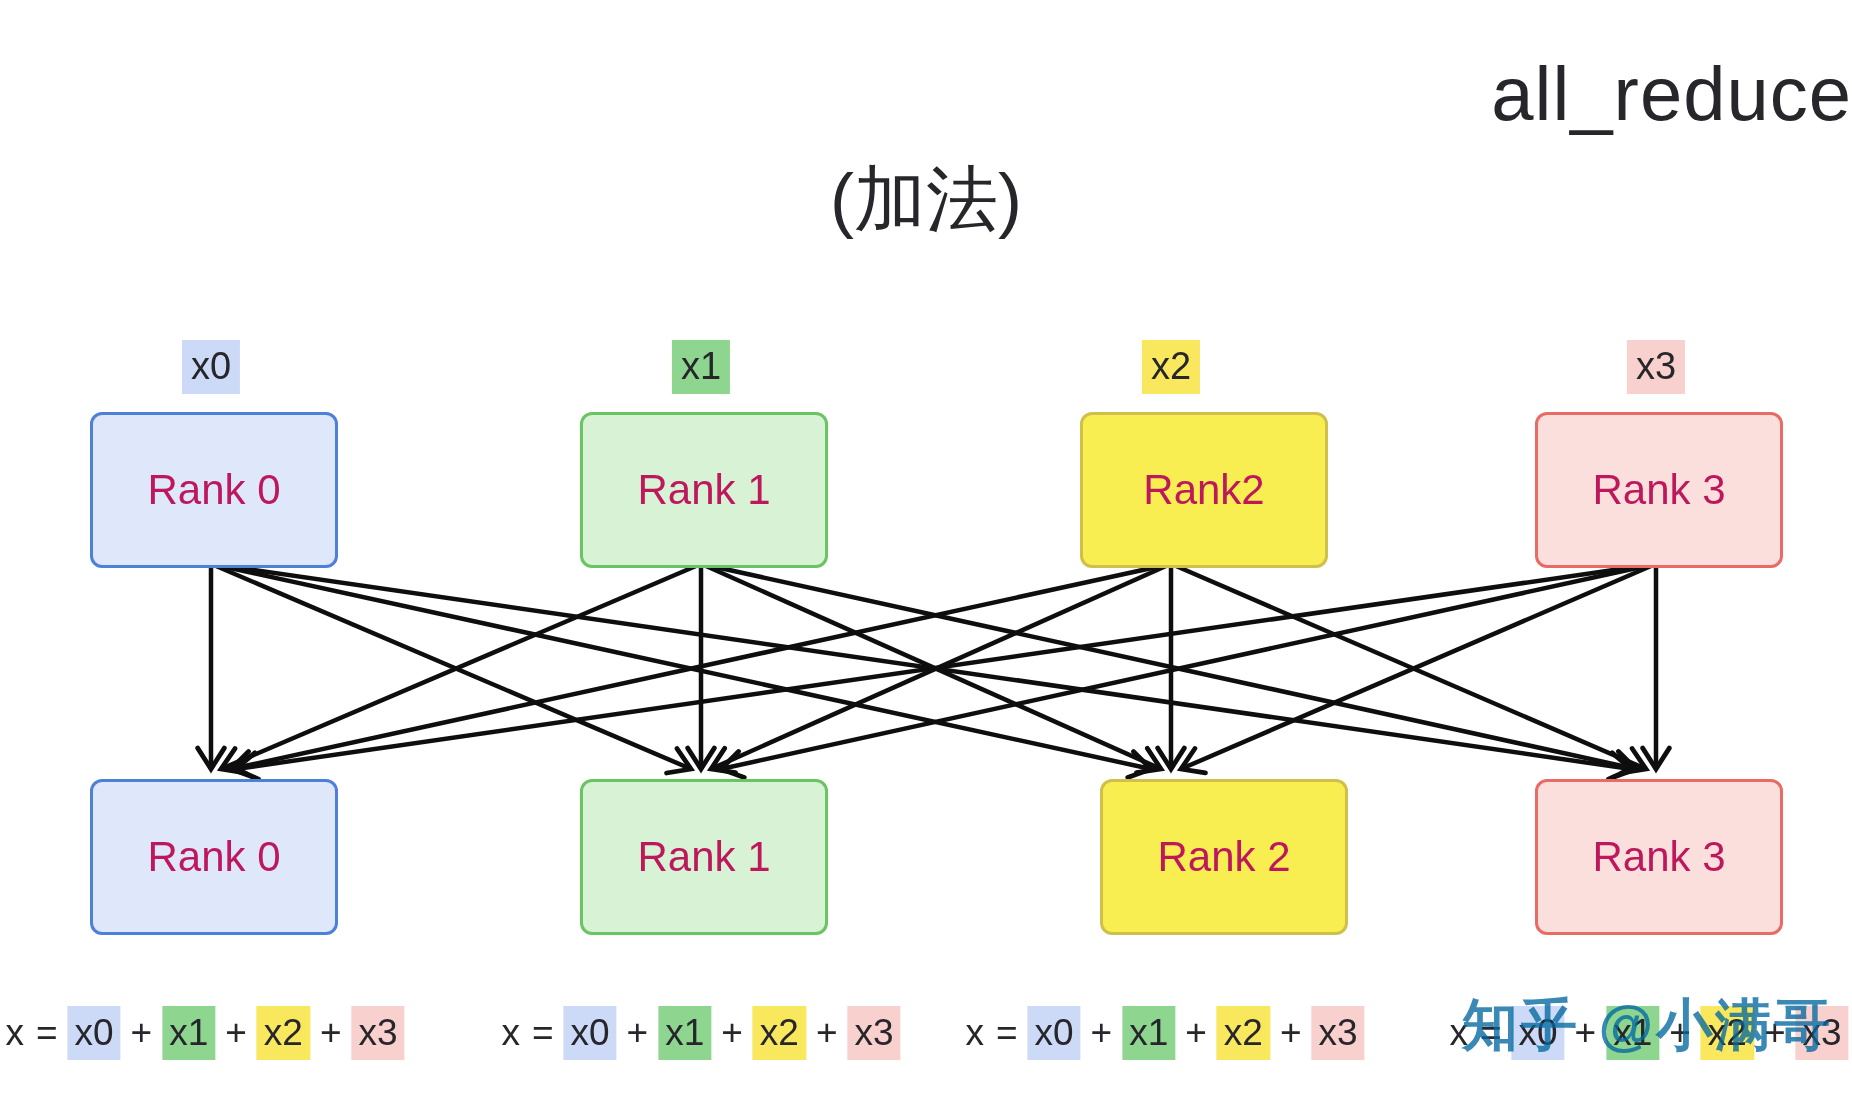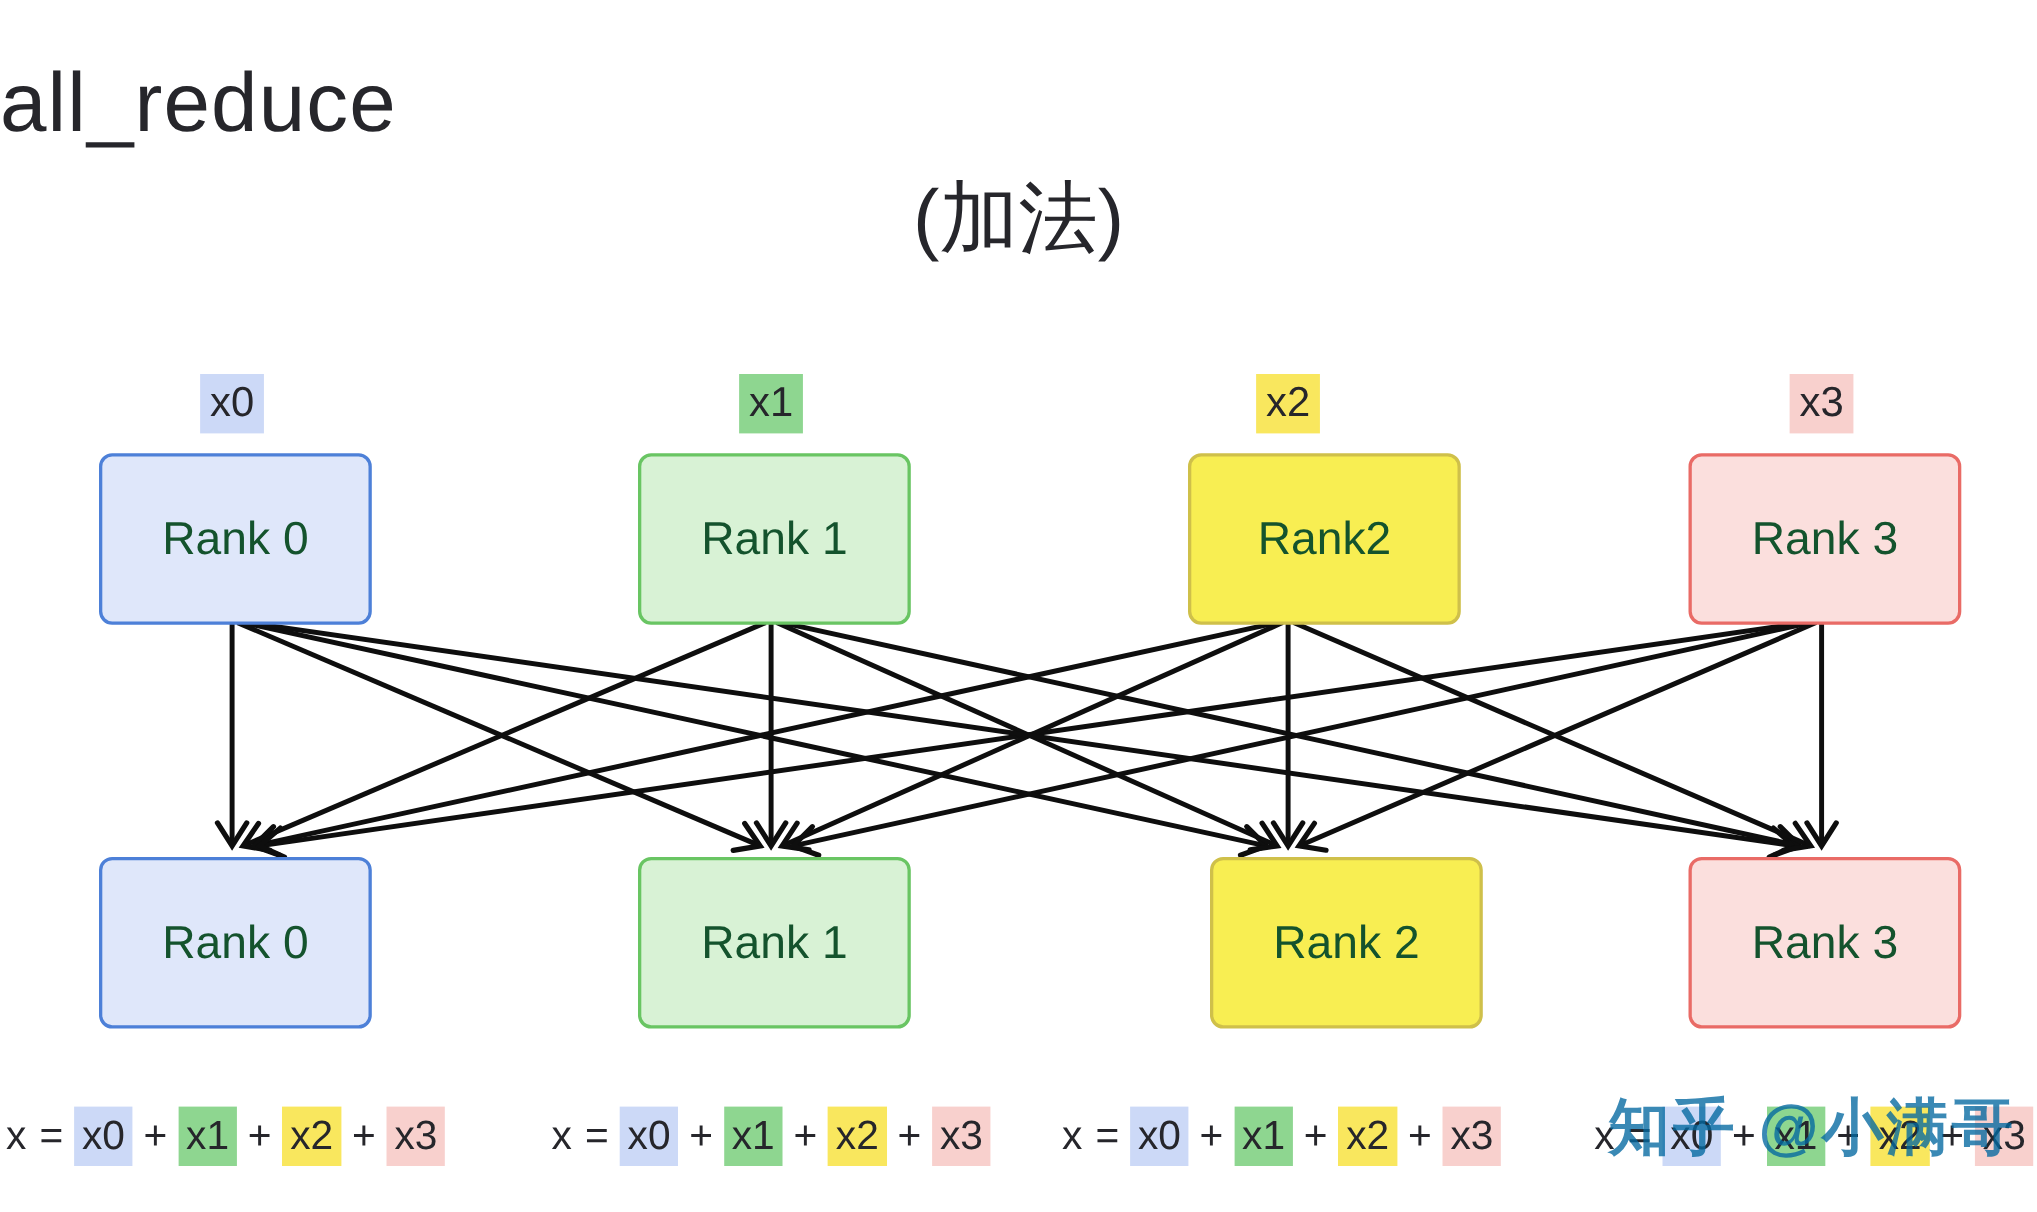--- a/index.html
+++ b/index.html
@@ -1,37 +1,37 @@
 <!DOCTYPE html>
 <html><head>
 <meta charset="utf-8">
 <style>
   html,body{margin:0;padding:0;background:#ffffff;}
   .page{
     position:relative;width:1852px;height:1102px;background:#ffffff;overflow:hidden;
     font-family:"Liberation Sans","DejaVu Sans",sans-serif;color:#26262b;
   }
   .title{
-    position:absolute;top:50px;left:0;width:100%;text-align:left;
+    position:absolute;top:50px;left:0;width:100%;text-align:right;
     font-size:76px;line-height:1.15;font-weight:400;letter-spacing:1px;
   }
   .subtitle{
     position:absolute;top:156px;left:0;width:100%;text-align:center;
     font-size:72px;line-height:1.2;font-weight:400;
   }
   .chip{
     position:absolute;transform:translateX(-50%);
     font-size:38px;padding:6px 9px;line-height:1.1;color:#26262b;
   }
   .rank-box{
     position:absolute;width:242px;height:150px;border-radius:12px;
     border:3.5px solid #000;display:flex;align-items:center;justify-content:center;
     z-index:2;box-sizing:content-box;
   }
-  .rank-box span{font-size:42px;color:#14532d;}
+  .rank-box span{font-size:42px;color:#be185d;}
   .formula{
     position:absolute;transform:translateX(-50%);top:1006px;
     display:flex;align-items:center;gap:8px;white-space:nowrap;
     font-size:37px;z-index:3;
   }
   .formula .tok{padding:6px 2px;}
   .formula .tok.hl{padding:6px 7px;}
   #arrow-layer{position:absolute;left:0;top:0;z-index:1;}
   .watermark{
     position:absolute;left:1462px;top:988px;z-index:5;

